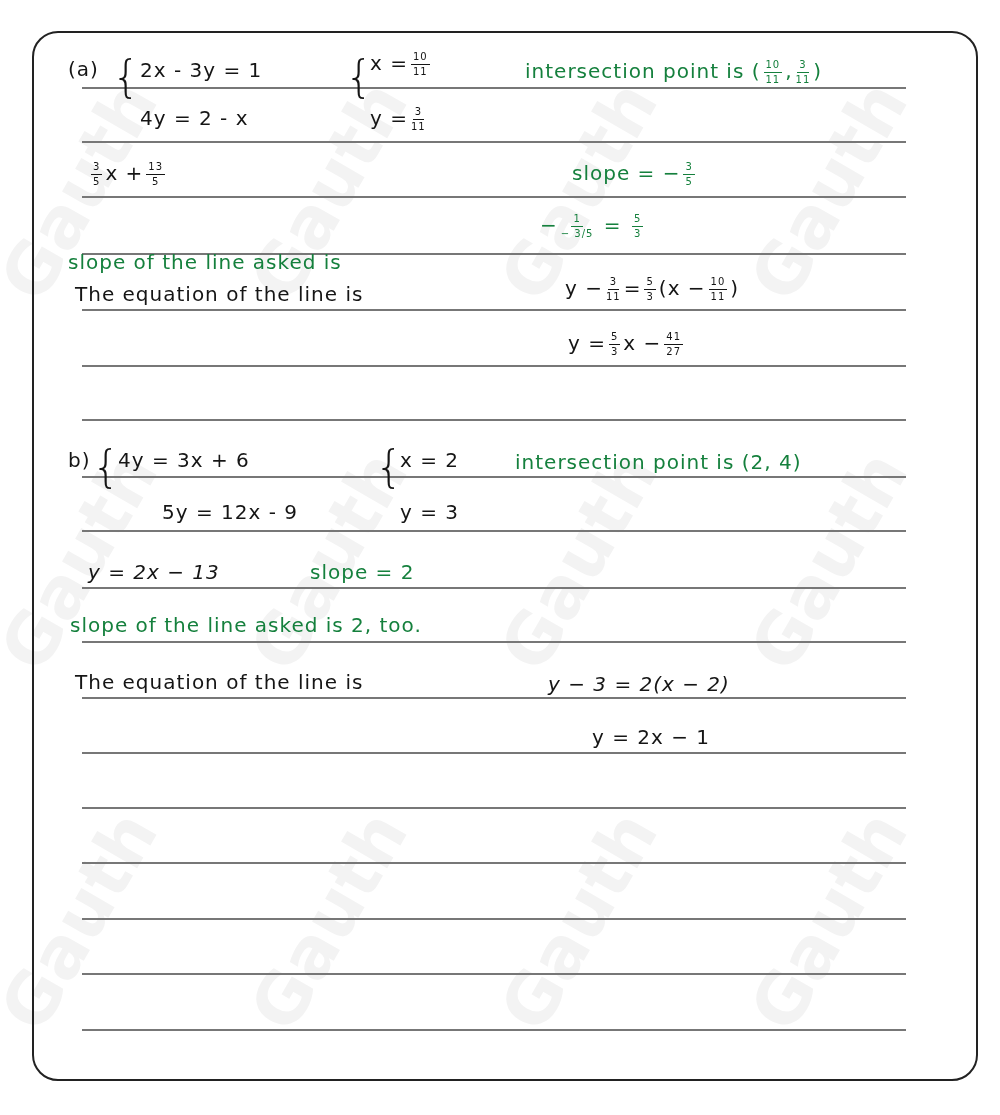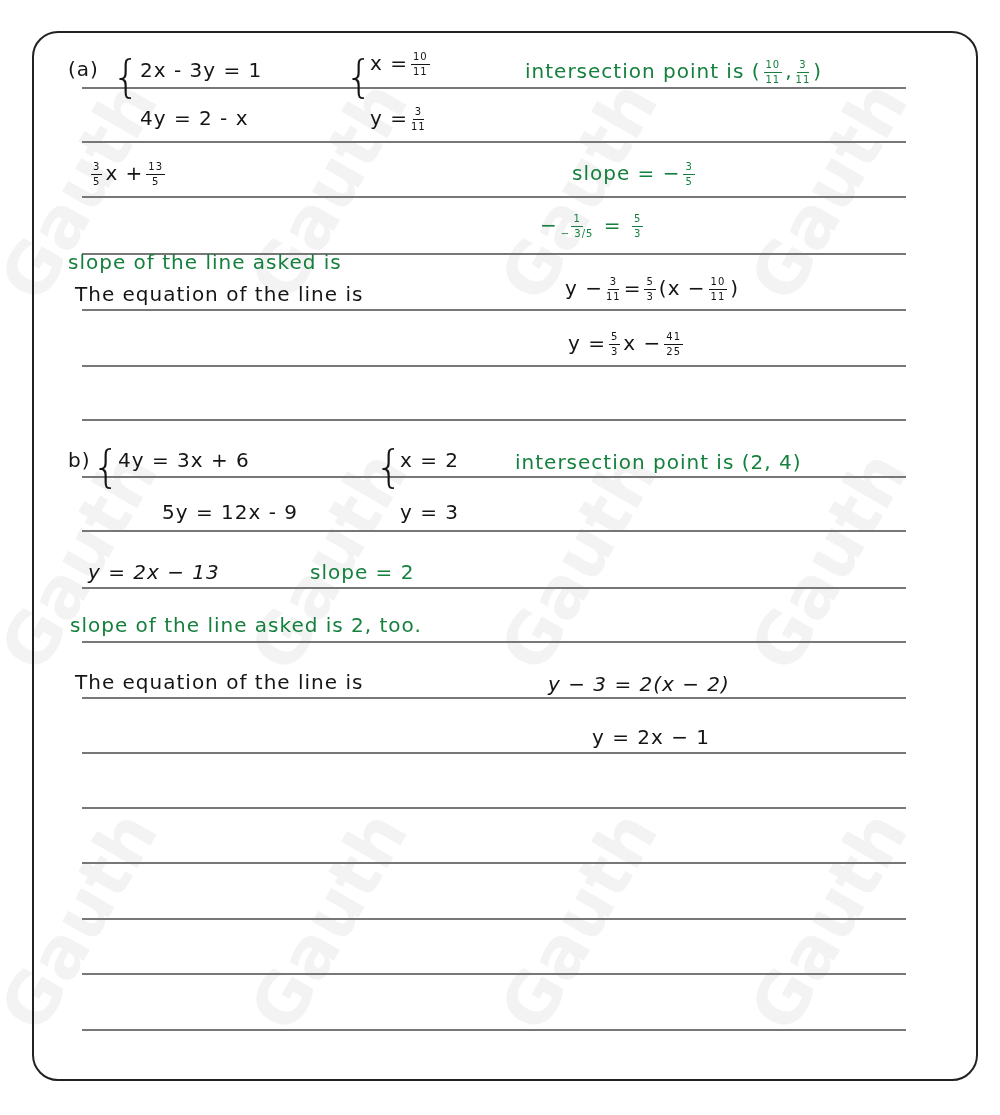--- a/index.html
+++ b/index.html
@@ -117,21 +117,21 @@
       <span class="num">10</span>
       <span>11</span>
     </span><span>)</span>
 </div>
 <div class="hw blk" style="left:568px;top:330px;">
   <span>y =</span><span class="frac">
       <span class="num">5</span>
       <span>3</span>
     </span><span>x −</span><span class="frac">
       <span class="num">41</span>
-      <span>25</span>
+      <span>27</span>
     </span>
 </div>
 
 <div class="hw blk" style="left:68px;top:448px;">b)</div>
 <div class="hw brace" style="left:92px;top:445px;">{</div>
 <div class="hw blk" style="left:118px;top:448px;">4y = 3x + 6</div>
 <div class="hw blk" style="left:118px;top:500px;margin-left:44px;">5y = 12x - 9</div>
 <div class="hw brace" style="left:375px;top:445px;">{</div>
 <div class="hw blk" style="left:400px;top:448px;">x = 2</div>
 <div class="hw blk" style="left:400px;top:500px;">y = 3</div>

